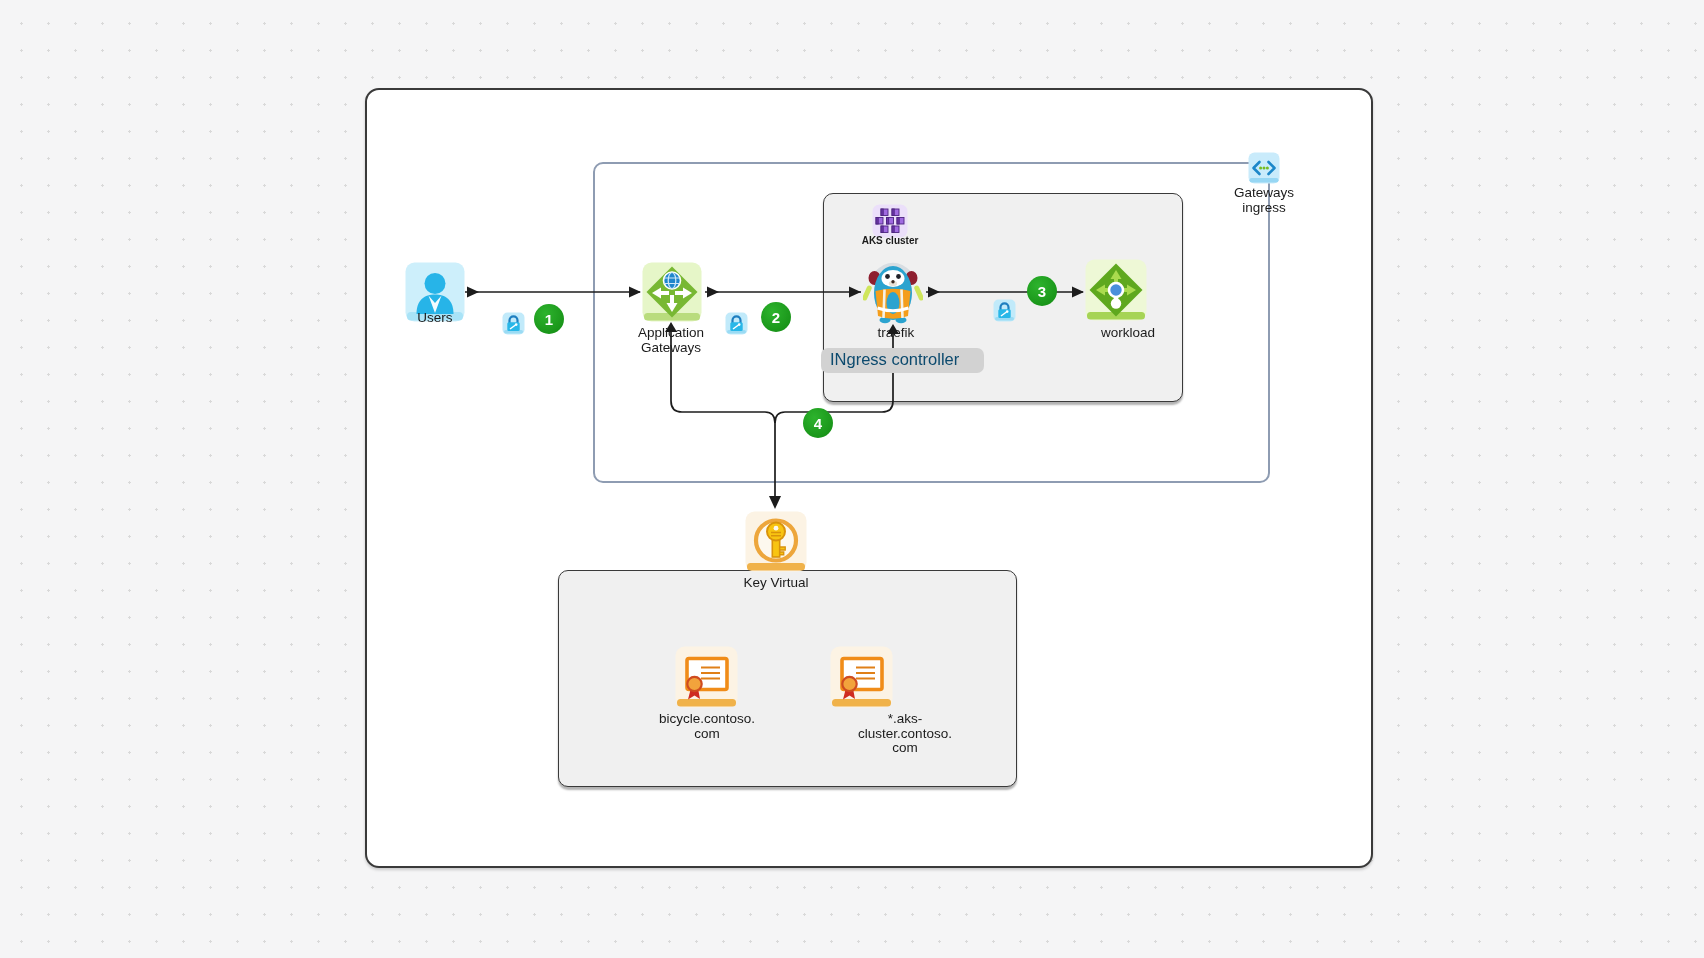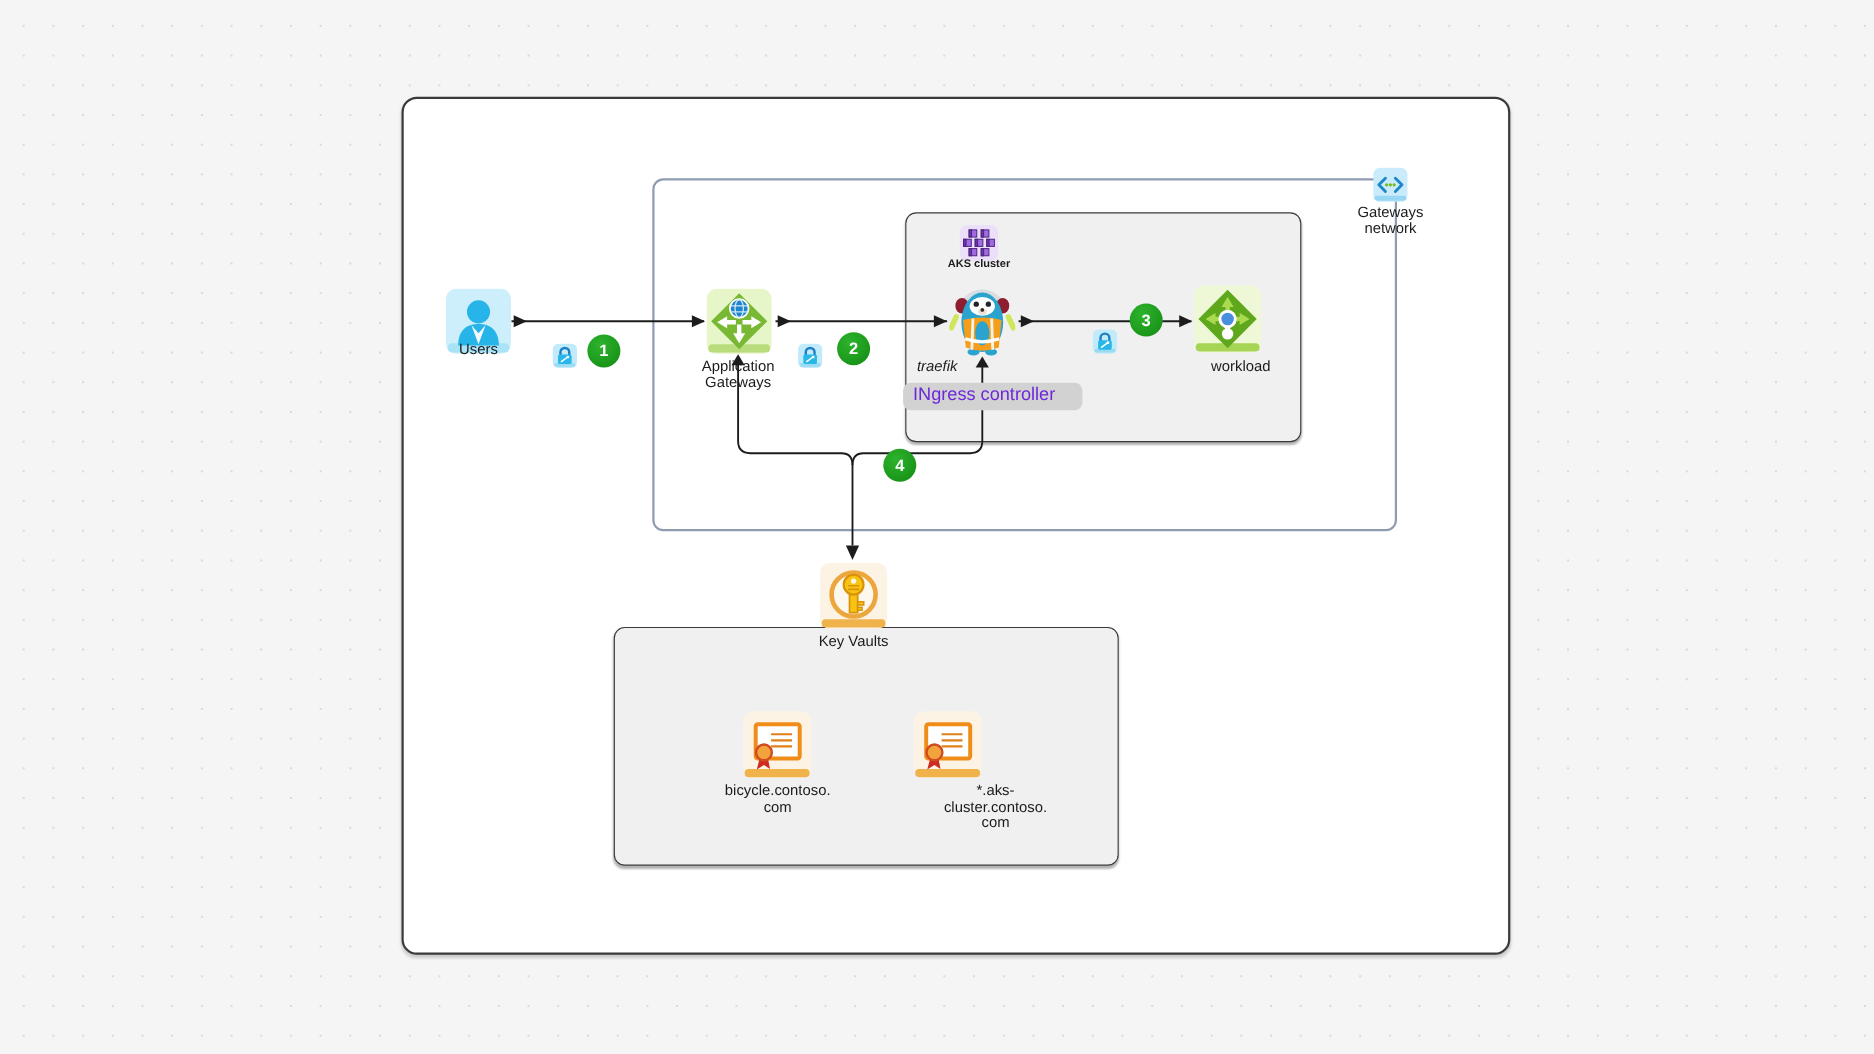--- a/index.html
+++ b/index.html
@@ -17,21 +17,21 @@
   .group-box{background:#f0f0f0;border:1.6px solid #3a3a3a;border-radius:10px;
     box-shadow:0 2.5px 2px rgba(0,0,0,.3);z-index:3;}
   .ingress-box{left:823px;top:193px;width:360px;height:209px;}
   .certs-box{left:558px;top:570px;width:459px;height:217px;}
   .connectors{position:absolute;left:0;top:0;width:1704px;height:958px;z-index:4;pointer-events:none;}
   .icon{position:absolute;z-index:6;line-height:0;}
   .label{position:absolute;z-index:7;width:120px;text-align:center;font-size:13.5px;line-height:14.5px;color:#1b1b1b;}
   .label span{display:block;}
   .label-sm{font-size:10px;font-weight:bold;line-height:11px;}
   .pill{position:absolute;z-index:5;left:821px;top:348px;background:#d2d2d2;border-radius:7px;
-    padding:2px 25px 4px 9px;font-size:16.5px;color:#6d28d9;white-space:nowrap;}
+    padding:2px 25px 4px 9px;font-size:16.5px;color:#0c4a6e;white-space:nowrap;}
   .badge{position:absolute;z-index:8;width:30px;height:30px;border-radius:50%;
     background:radial-gradient(circle at 38% 32%,#2db32d,#128a12);
     color:#fff;font-weight:bold;font-size:15px;display:flex;align-items:center;justify-content:center;}
   .lock{position:absolute;z-index:8;width:23px;height:23px;}
 </style>
 </head>
 <body>
 
 <div class="canvas">
 
@@ -246,30 +246,30 @@
 
   <div class="label" style="left:375px;top:311px;">Users</div>
 
   <div class="label" style="left:611px;top:326px;">
     <span>Application</span>
     <span>Gateways</span>
   </div>
 
   <div class="label label-sm" style="left:830px;top:235px;">AKS cluster</div>
 
-  <div class="label" style="left:792px;top:326px;font-style:italic;">traefik</div>
+  <div class="label" style="left:836px;top:326px;">traefik</div>
 
   <div class="label" style="left:1068px;top:326px;">workload</div>
 
   <div class="label" style="left:1204px;top:186px;">
     <span>Gateways</span>
-    <span>network</span>
-  </div>
-
-  <div class="label" style="left:716px;top:576px;">Key Vaults</div>
+    <span>ingress</span>
+  </div>
+
+  <div class="label" style="left:716px;top:576px;">Key Virtual</div>
 
   <div class="label" style="left:647px;top:712px;">
     <span>bicycle.contoso.</span>
     <span>com</span>
   </div>
 
   <div class="label" style="left:845px;top:712px;">
     <span>*.aks-</span>
     <span>cluster.contoso.</span>
     <span>com</span>

